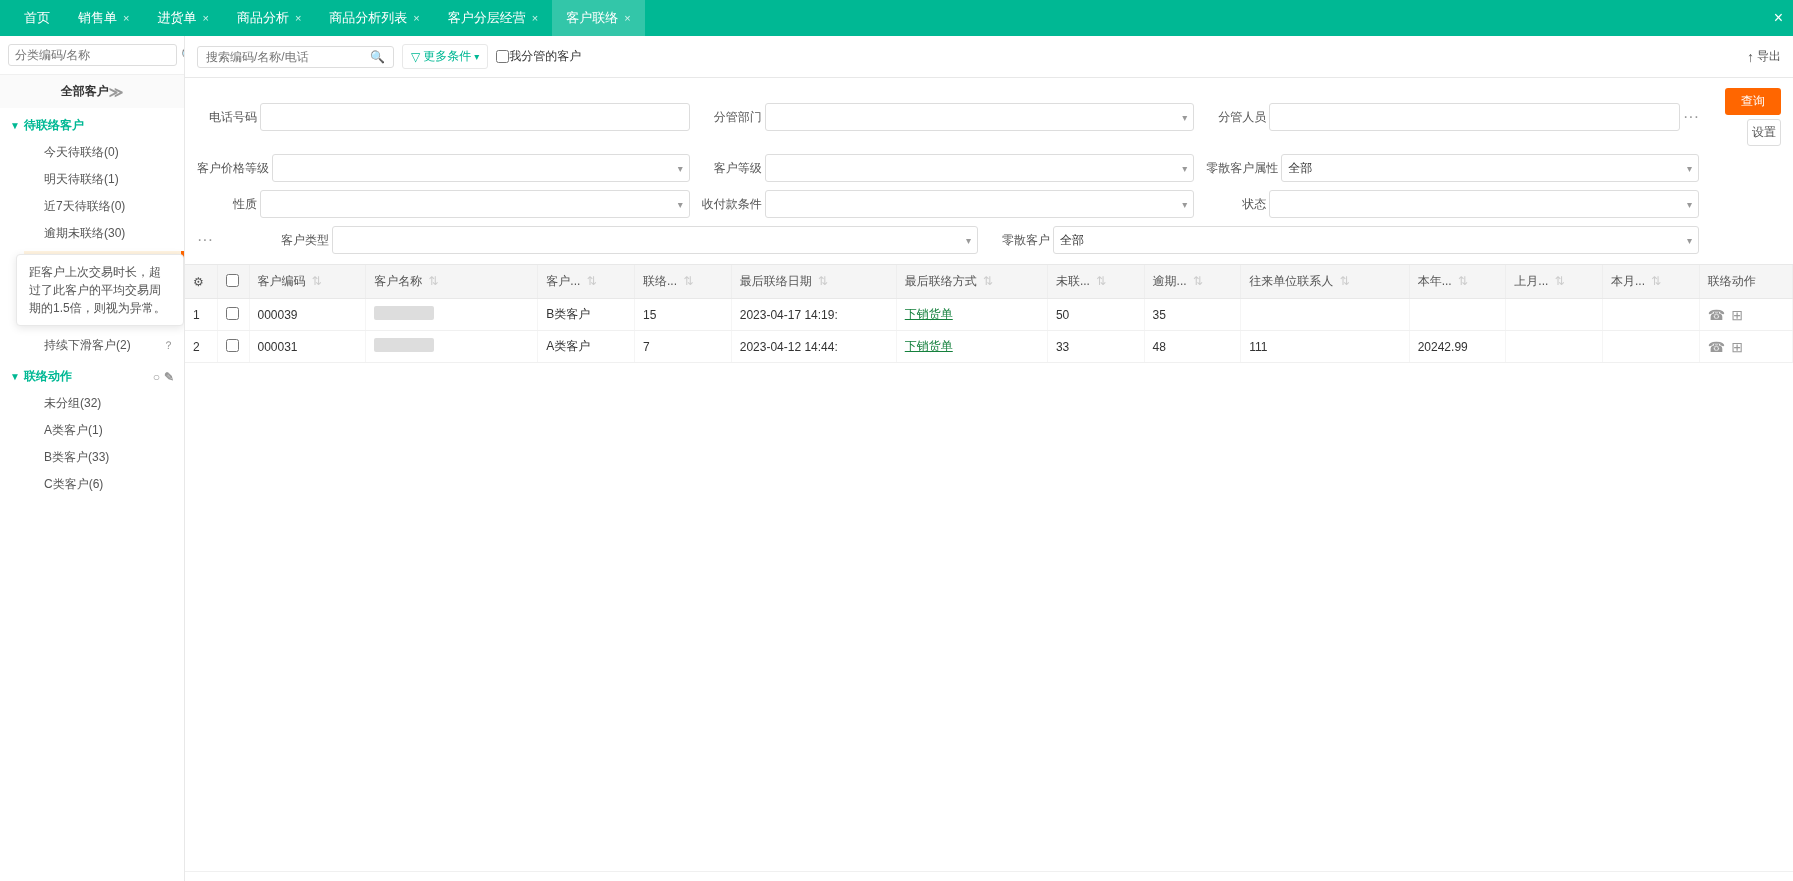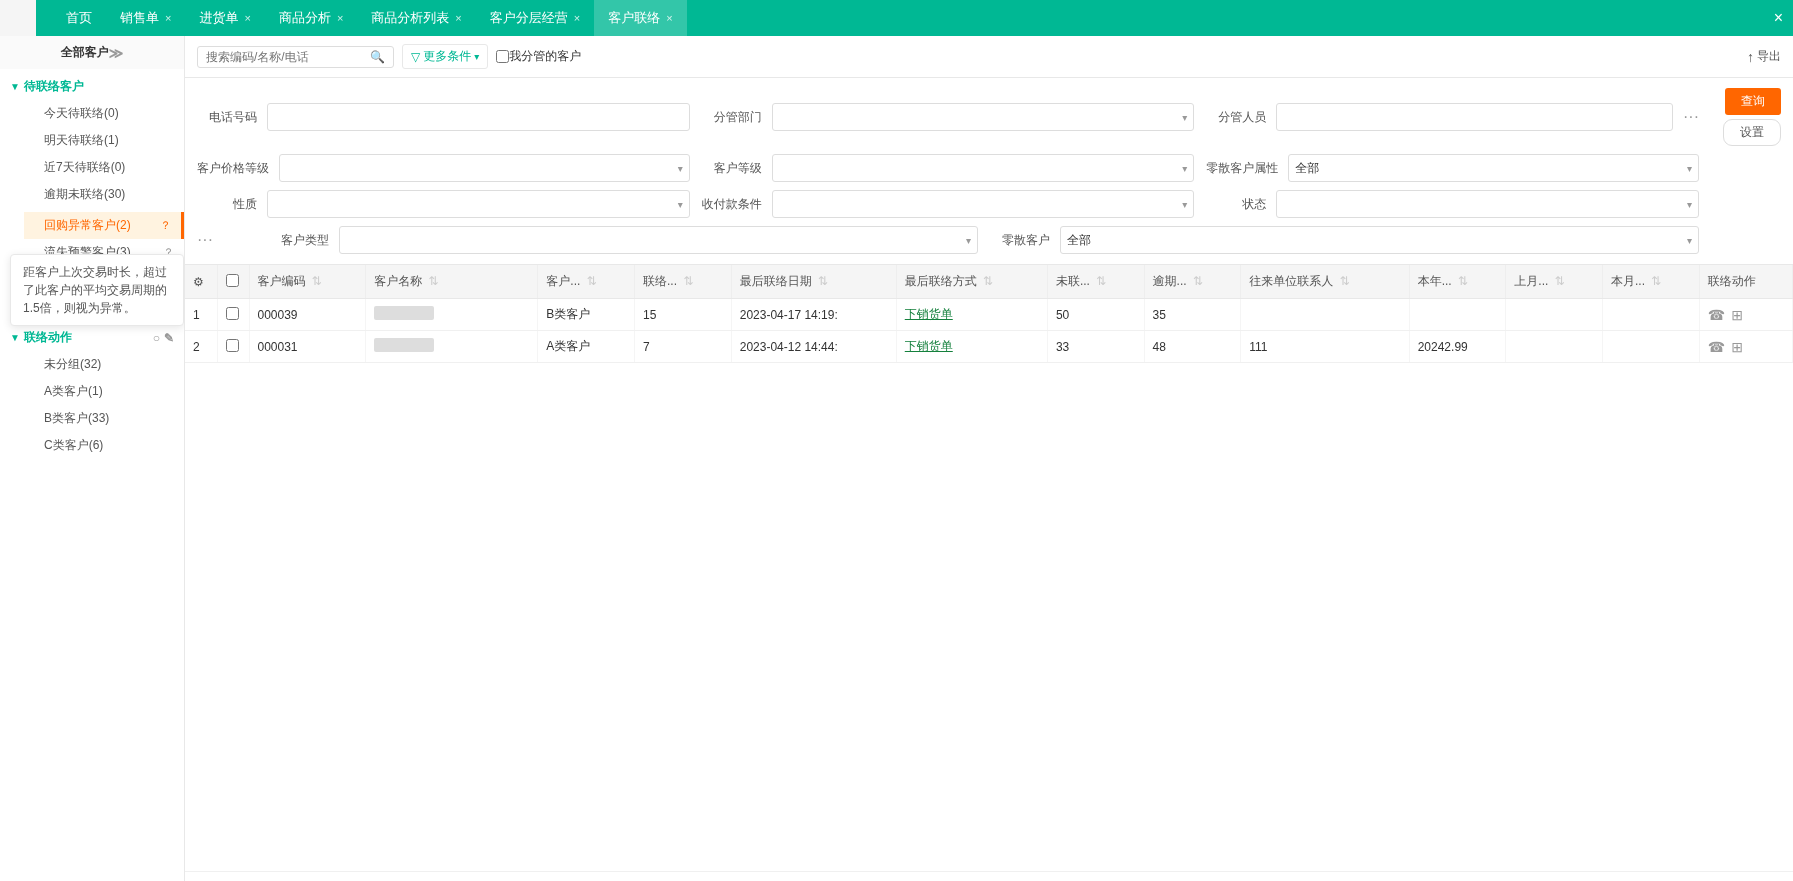--- a/index.html
+++ b/index.html
@@ -4,24 +4,23 @@
   <style>
     * { box-sizing: border-box; margin: 0; padding: 0; }
     body { font-family: 'Microsoft YaHei', Arial, sans-serif; font-size: 12px; background: #f5f5f5; color: #333; overflow: hidden; height: 881px; }
 
     
     .top-nav {
       background: #00b894;
       height: 36px;
       display: flex;
       align-items: center;
-      padding: 0 16px;
+      padding: 0 10px;
       color: white;
       position: relative;
-      margin-left: 36px;
     }
     .top-nav .nav-item {
       padding: 0 14px;
       height: 36px;
       display: flex;
       align-items: center;
       cursor: pointer;
       font-size: 13px;
       white-space: nowrap;
     }
@@ -116,21 +115,21 @@
     .sidebar-item.active {
       background: #fff3e0;
       color: #ff6600;
       border-right: 3px solid #ff6600;
     }
 
     
     .alert-tooltip {
       position: absolute;
       top: 218px;
-      left: 10px;
+      left: 16px;
       background: white;
       border: 1px solid #e8e8e8;
       border-radius: 4px;
       padding: 8px 12px;
       font-size: 12px;
       color: #555;
       box-shadow: 0 2px 8px rgba(0,0,0,0.1);
       z-index: 100;
       max-width: 320px;
       line-height: 1.5;
@@ -207,21 +206,21 @@
       display: flex;
       align-items: center;
       gap: 12px;
       margin-bottom: 8px;
     }
     .filter-row:last-child { margin-bottom: 0; }
     .filter-field {
       display: flex;
       align-items: center;
       flex: 1;
-      gap: 10px;
+      gap: 3px;
     }
     .filter-field label {
       white-space: nowrap;
       font-size: 12px;
       color: #555;
       min-width: 60px;
       text-align: right;
     }
     .filter-select {
       flex: 1;
@@ -260,22 +259,22 @@
       border-radius: 3px;
       padding: 5px 16px;
       font-size: 12px;
       cursor: pointer;
       white-space: nowrap;
     }
     .btn-settings {
       background: white;
       color: #555;
       border: 1px solid #ddd;
-      border-radius: 9px;
-      padding: 4px 16px;
+      border-radius: 3px;
+      padding: 4px 4px;
       font-size: 12px;
       cursor: pointer;
       white-space: nowrap;
     }
     .filter-dots { color: #999; cursor: pointer; font-size: 16px; }
 
     
     .table-area {
       flex: 1;
       background: white;
@@ -401,20 +400,24 @@
   <div class="nav-item active">
     <span>客户联络</span>
     <span class="close-x">×</span>
   </div>
   <span class="close-all">×</span>
 </nav>
 
 <div class="main-layout">
 
   <aside class="sidebar" style="position:relative;">
+    <div class="sidebar-search">
+      <input type="text" placeholder="分类编码/名称" style="">
+      <button class="search-btn">🔍</button>
+    </div>
     <div class="sidebar-section-header">
       <span>全部客户</span>
       <span class="collapse-btn">≫</span>
     </div>
 
     <div class="sidebar-group">
       <div class="sidebar-group-header">
         <span style="font-size:10px;">▼</span>
         <span>待联络客户</span>
       </div>

